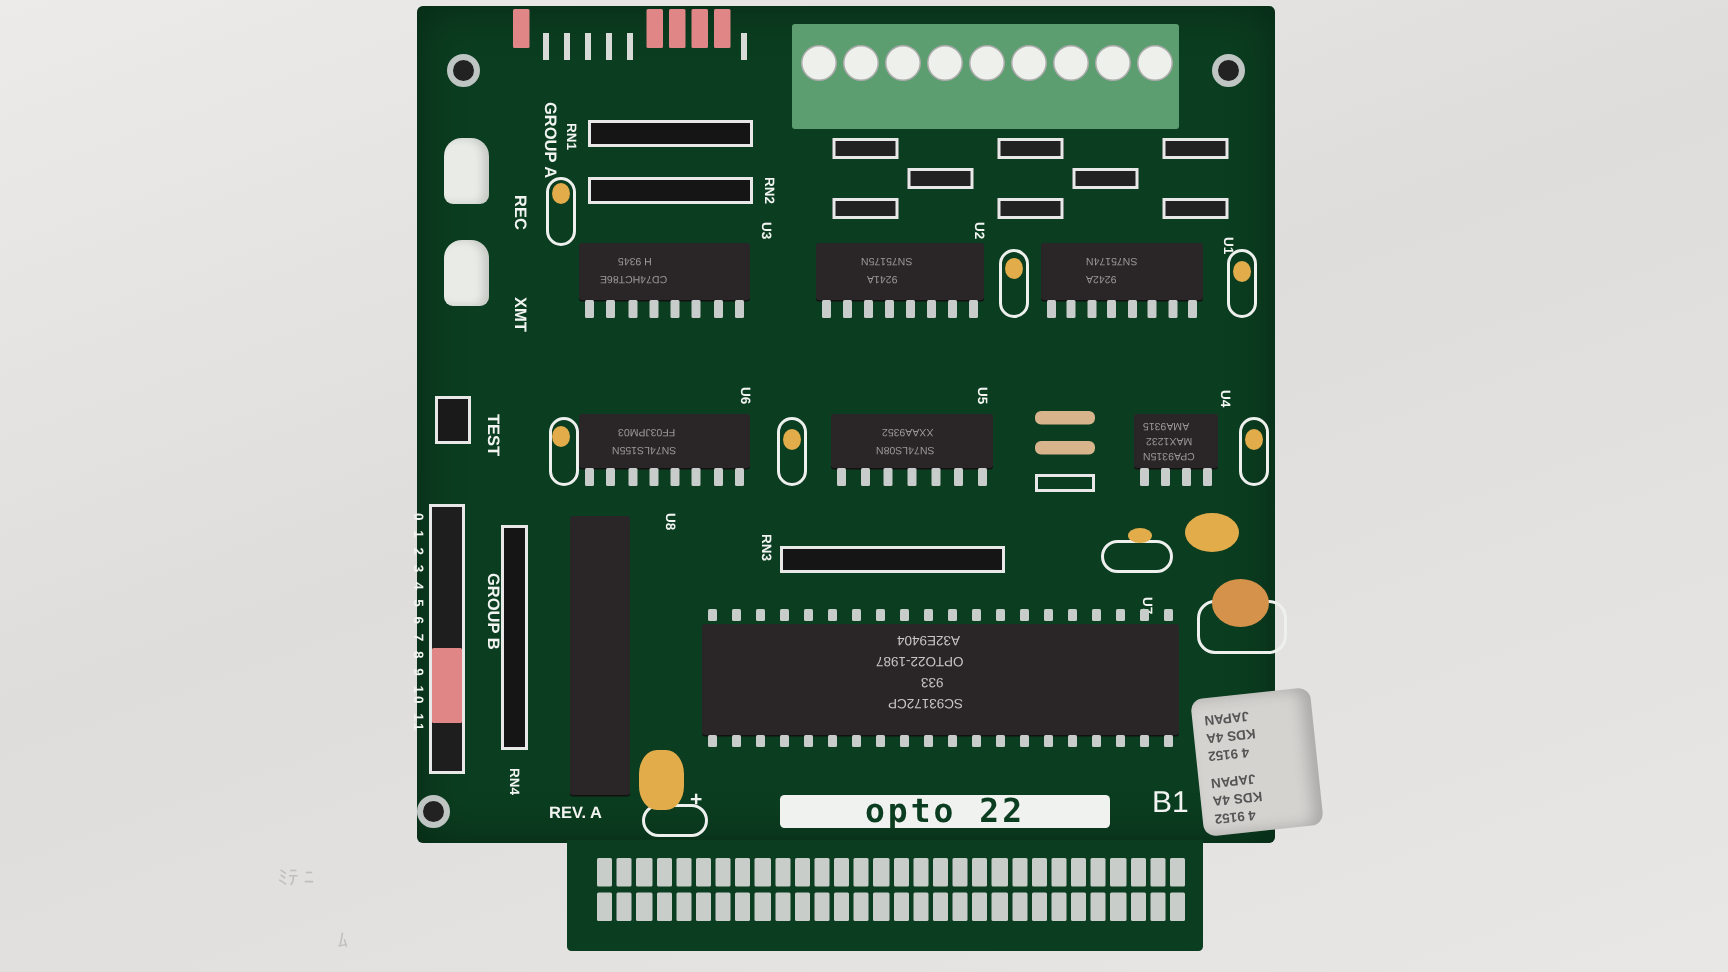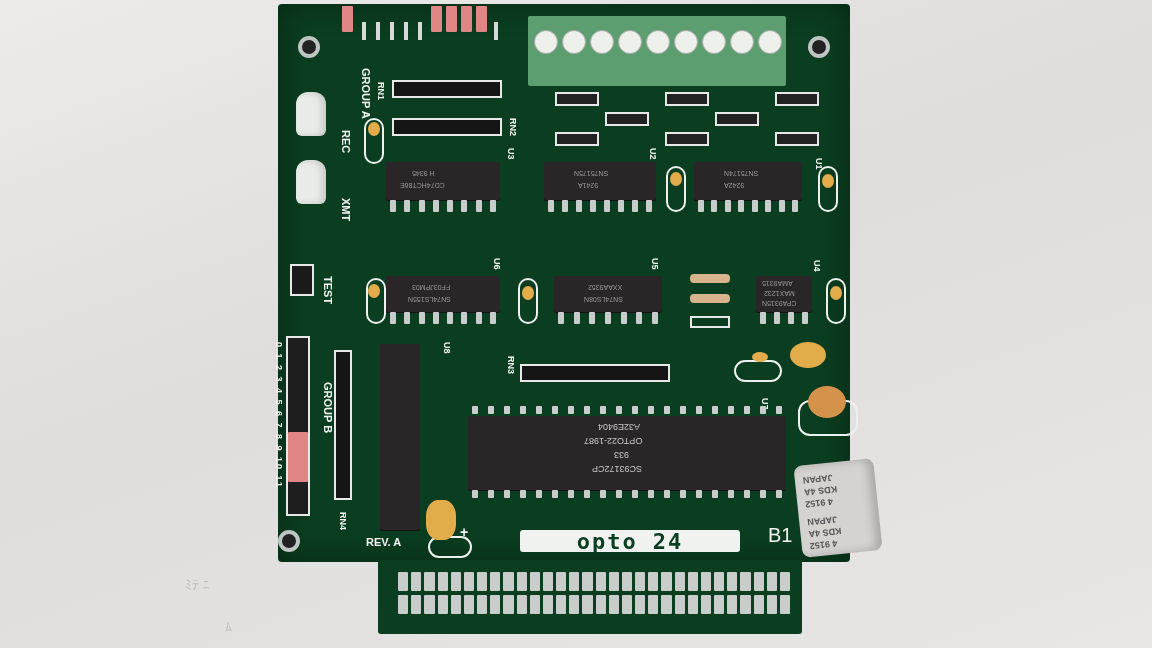--- a/index.html
+++ b/index.html
@@ -277,21 +277,21 @@
     <i class="pin"></i>
     <i class="pin"></i>
     <i class="pin"></i>
   </div>
 
 <div class="capring" style="left:428px;top:536px;width:44px;height:22px;"></div>
 <div class="cap" style="left:426px;top:500px;width:30px;height:40px;border-radius:40%;"></div>
 <div class="silk" style="left:460px;top:524px;font-size:14px;">+</div>
 <div class="silk" style="left:366px;top:536px;">REV. A</div>
 
-<div class="logo">opto 24</div>
+<div class="logo">opto 22</div>
 <div class="silk" style="left:768px;top:524px;font-size:20px;font-weight:normal;">B1</div>
 
 <div class="bigcap">
   <div class="t" style="top:10px;">JAPAN</div>
   <div class="t" style="top:22px;">KDS 4A</div>
   <div class="t" style="top:34px;">4 9152</div>
   <div class="t" style="top:52px;">JAPAN</div>
   <div class="t" style="top:64px;">KDS 4A</div>
   <div class="t" style="top:76px;">4 9152</div>
 </div>

